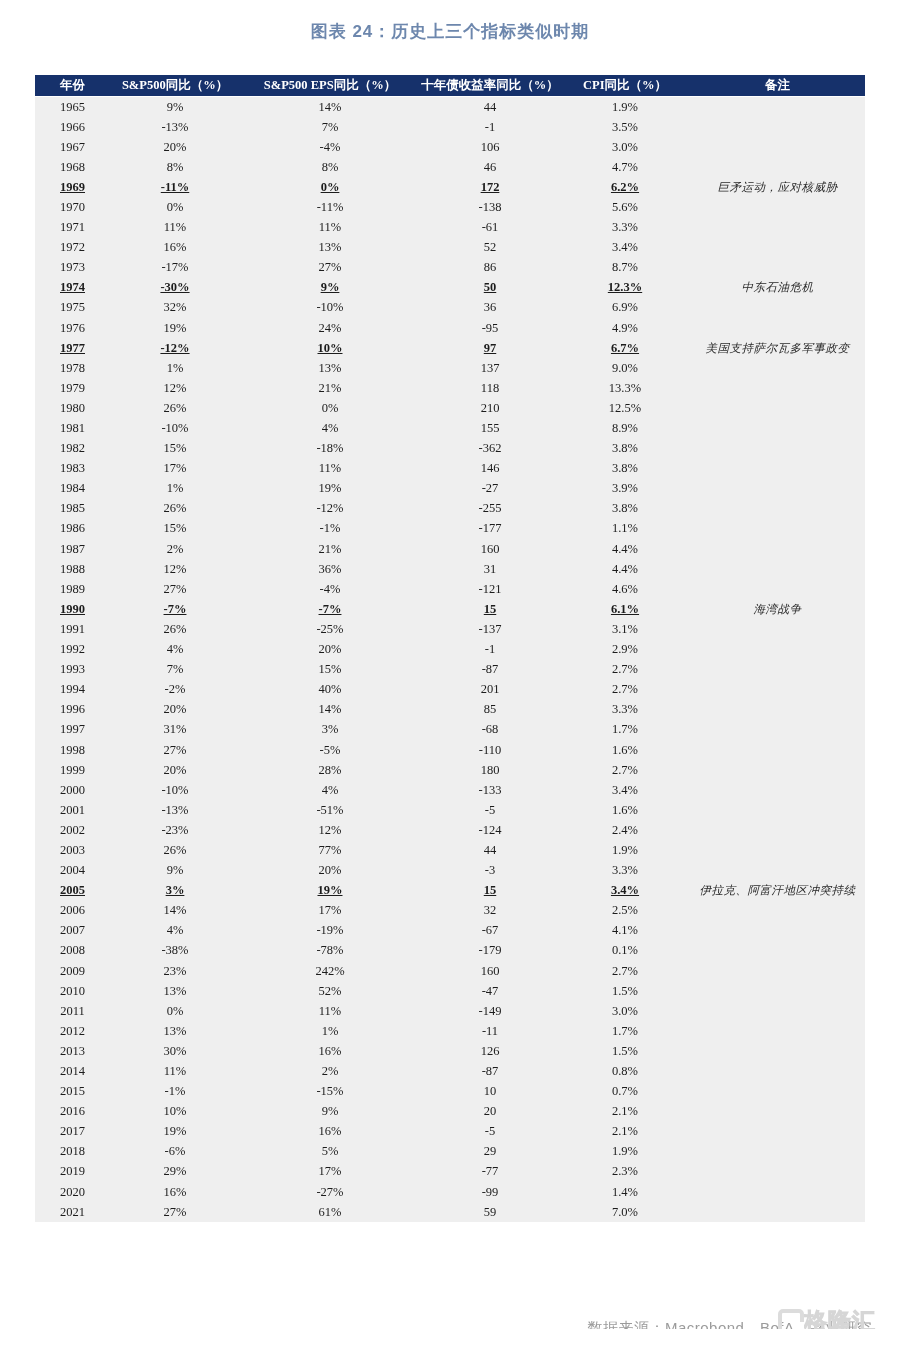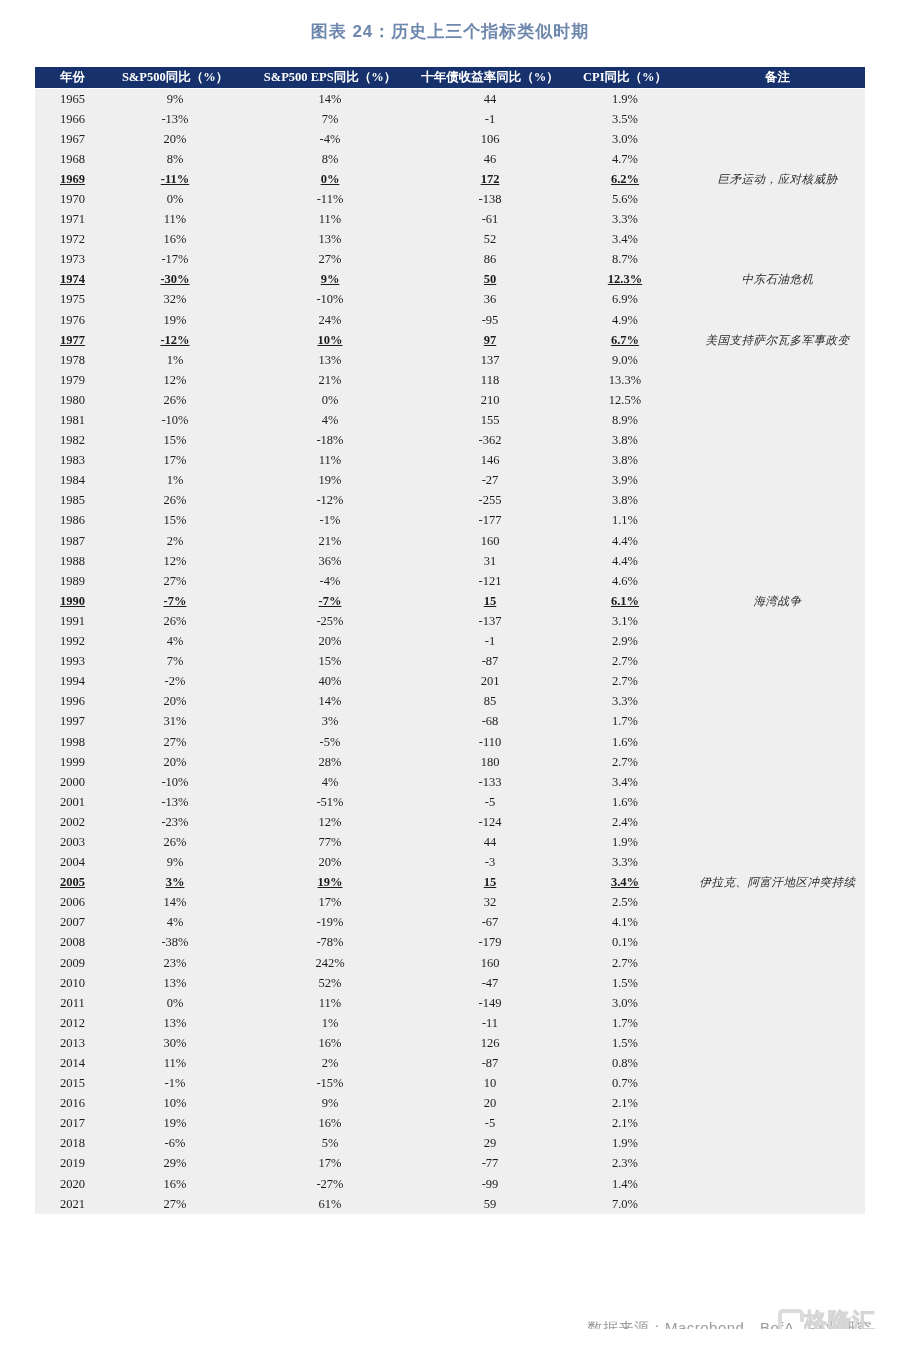--- a/index.html
+++ b/index.html
@@ -12,21 +12,21 @@
     font-family:"Liberation Sans", sans-serif;
     overflow:hidden;
   }
   .fig-title {
     position:absolute; top:20px; left:0; width:100%;
     text-align:center;
     font-size:17px; font-weight:bold;
     color:#6d87ad;
     letter-spacing:1px;
   }
-  .table-wrap { position:absolute; left:35px; top:67px; }
+  .table-wrap { position:absolute; left:35px; top:75px; }
   table.hist {
     border-collapse:collapse;
     table-layout:fixed;
     width:830px;
   }
   table.hist col.c-year  { width:75px; }
   table.hist col.c-sp    { width:130px; }
   table.hist col.c-eps   { width:180px; }
   table.hist col.c-bond  { width:140px; }
   table.hist col.c-cpi   { width:130px; }

